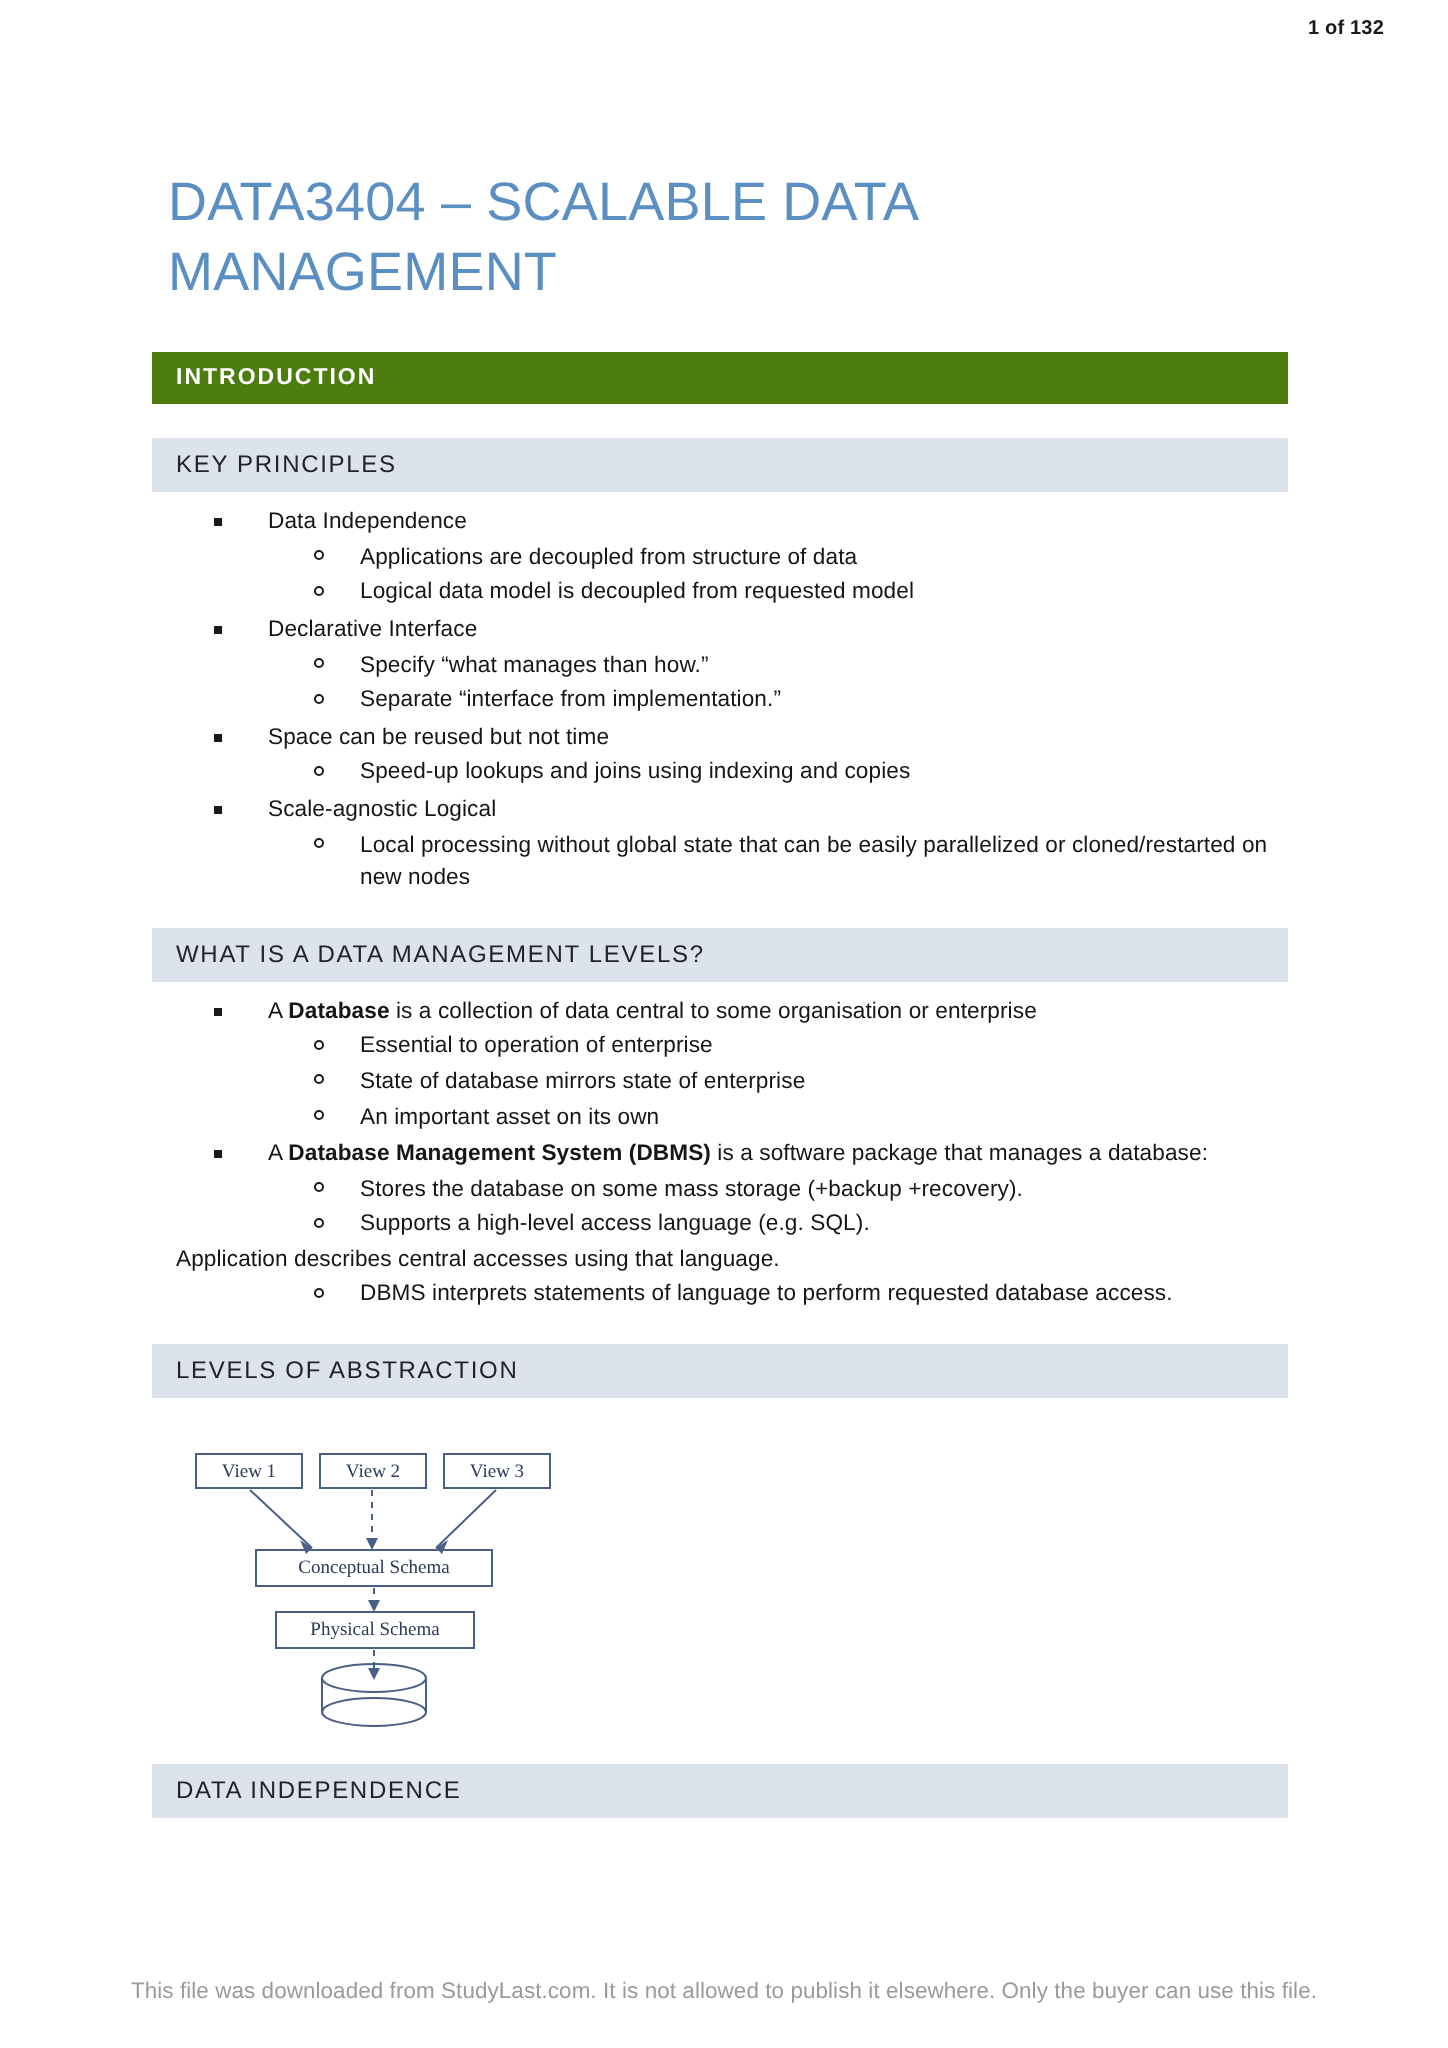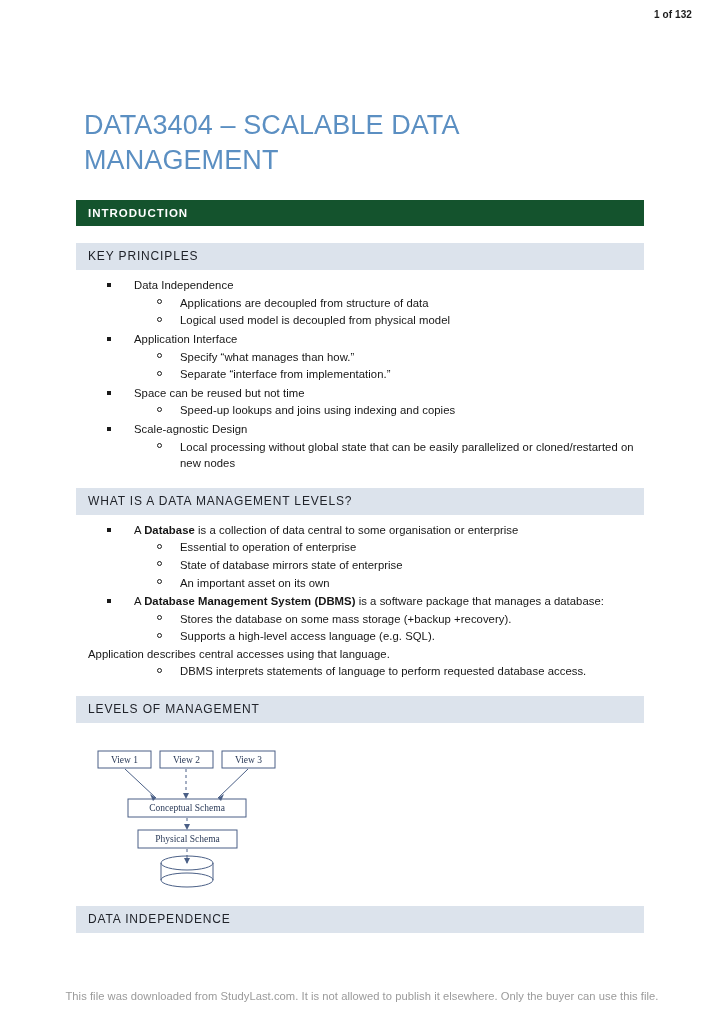--- a/index.html
+++ b/index.html
@@ -32,37 +32,36 @@
     color: #1a1a1a;
     letter-spacing: 0.1px;
   }
 
   
   .content {
     position: absolute;
     left: 76px;
     top: 84px;
     width: 568px;
-    margin-top: 24px;
   }
 
   
   .doc-title {
     font-size: 27px;
     font-weight: normal;
     color: #5b8fc2;
     line-height: 1.30;
     letter-spacing: 0.1px;
     margin: 0 0 22px 8px;
     max-width: 420px;
   }
 
   
   .bar-h1 {
-    background: #14532d;
+    background: #4d7c0f;
     color: #ffffff;
     font-size: 11.5px;
     font-weight: bold;
     letter-spacing: 1.0px;
     padding: 6px 0 6px 12px;
     height: 14px;
     line-height: 14px;
     box-sizing: content-box;
   }
   .bar-h2 {
@@ -158,48 +157,48 @@
 
     <h1 class="doc-title">DATA3404 – SCALABLE DATA MANAGEMENT</h1>
 
     <div class="bar-h1">INTRODUCTION</div>
     <div class="gap-after-h1"></div>
 
     <div class="bar-h2">KEY PRINCIPLES</div>
     <ul class="list first-list">
       <li class="li1">Data Independence</li>
       <li class="li2">Applications are decoupled from structure of data</li>
-      <li class="li2">Logical used model is decoupled from physical model</li>
-      <li class="li1">Application Interface</li>
+      <li class="li2">Logical data model is decoupled from requested model</li>
+      <li class="li1">Declarative Interface</li>
       <li class="li2">Specify “what manages than how.”</li>
       <li class="li2">Separate “interface from implementation.”</li>
       <li class="li1">Space can be reused but not time</li>
       <li class="li2">Speed-up lookups and joins using indexing and copies</li>
-      <li class="li1">Scale-agnostic Design</li>
+      <li class="li1">Scale-agnostic Logical</li>
       <li class="li2">Local processing without global state that can be easily parallelized or cloned/restarted on new nodes</li>
     </ul>
 
     <div class="gap-before-h2"></div>
 
     <div class="bar-h2">WHAT IS A DATA MANAGEMENT LEVELS?</div>
     <ul class="list first-list">
       <li class="li1"><span>A </span><b>Database</b><span> is a collection of data central to some organisation or enterprise</span></li>
       <li class="li2">Essential to operation of enterprise</li>
       <li class="li2">State of database mirrors state of enterprise</li>
       <li class="li2">An important asset on its own</li>
       <li class="li1"><span>A </span><b>Database Management System (DBMS)</b><span> is a software package that manages a database:</span></li>
       <li class="li2">Stores the database on some mass storage (+backup +recovery).</li>
       <li class="li2">Supports a high-level access language (e.g. SQL).</li>
       <li class="li-plain">Application describes central accesses using that language.</li>
       <li class="li2">DBMS interprets statements of language to perform requested database access.</li>
     </ul>
 
     <div class="gap-before-h2"></div>
 
-    <div class="bar-h2">LEVELS OF MANAGEMENT</div>
+    <div class="bar-h2">LEVELS OF ABSTRACTION</div>
 
     <div class="diagram-wrap">
       <svg width="230" height="145" viewBox="0 0 230 145">
         <g fill="none" stroke="#4a5f86" stroke-width="1">
 
           <rect x="8" y="6" width="53" height="17"></rect>
           <rect x="70" y="6" width="53" height="17"></rect>
           <rect x="132" y="6" width="53" height="17"></rect>
 
           <rect x="38" y="54" width="118" height="18"></rect>

